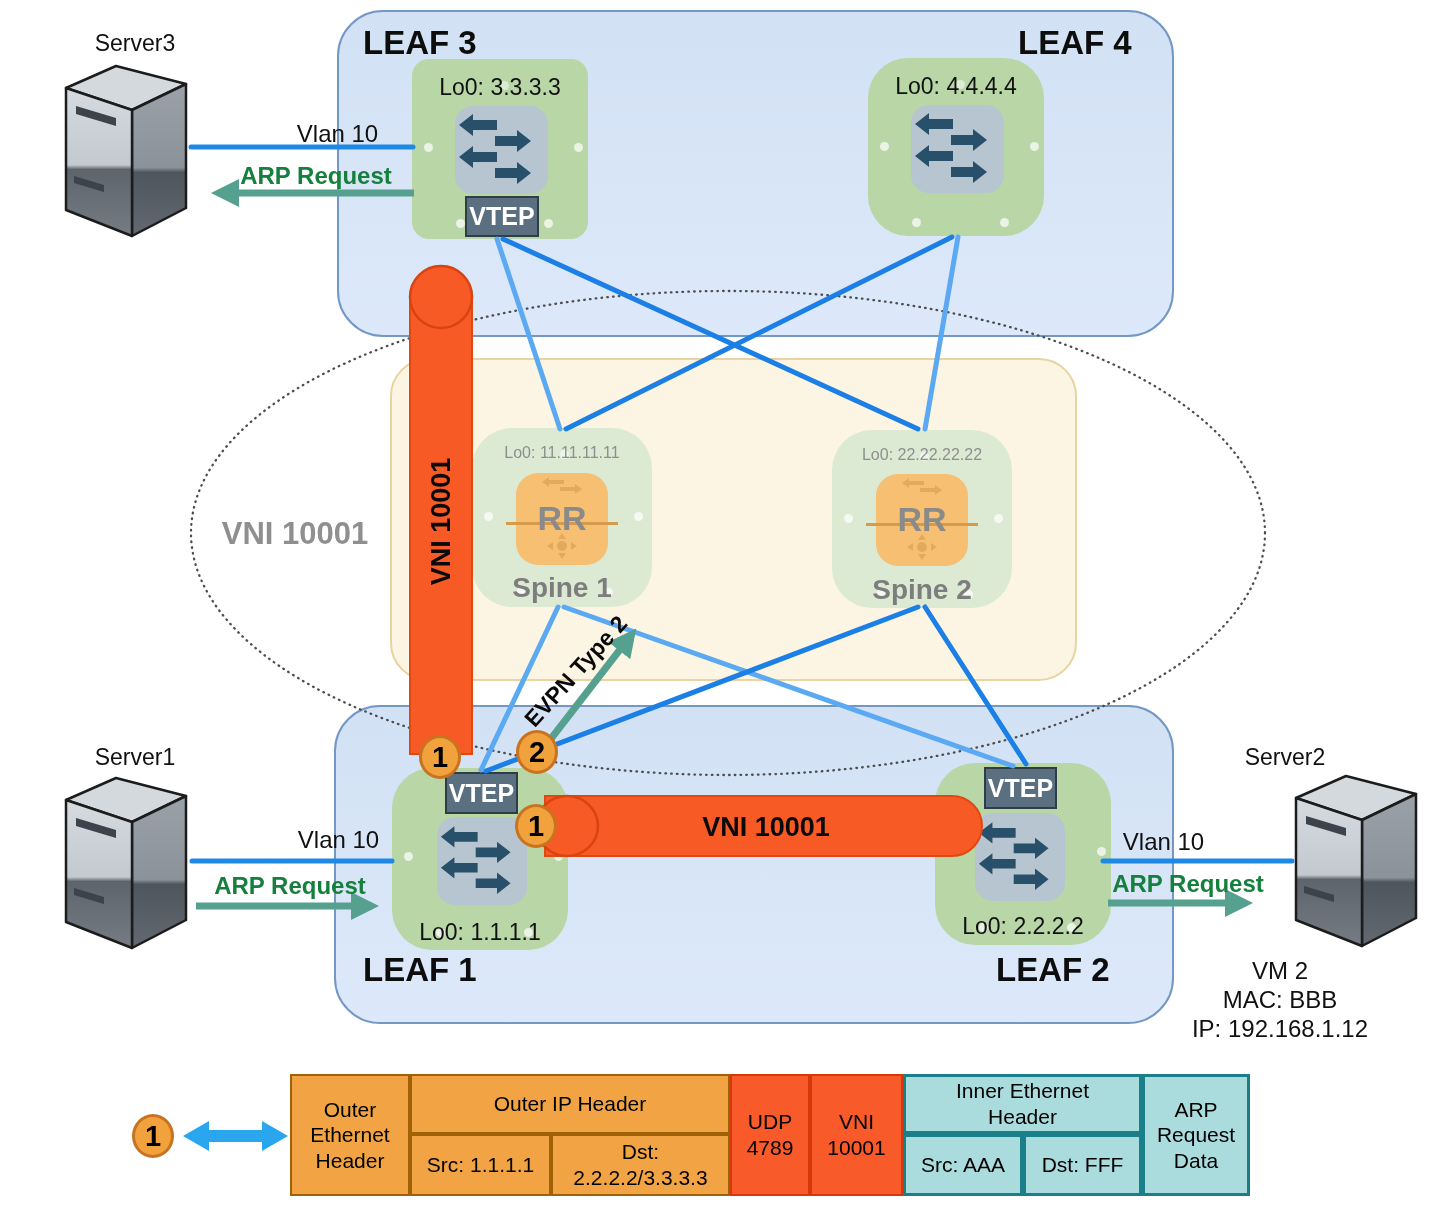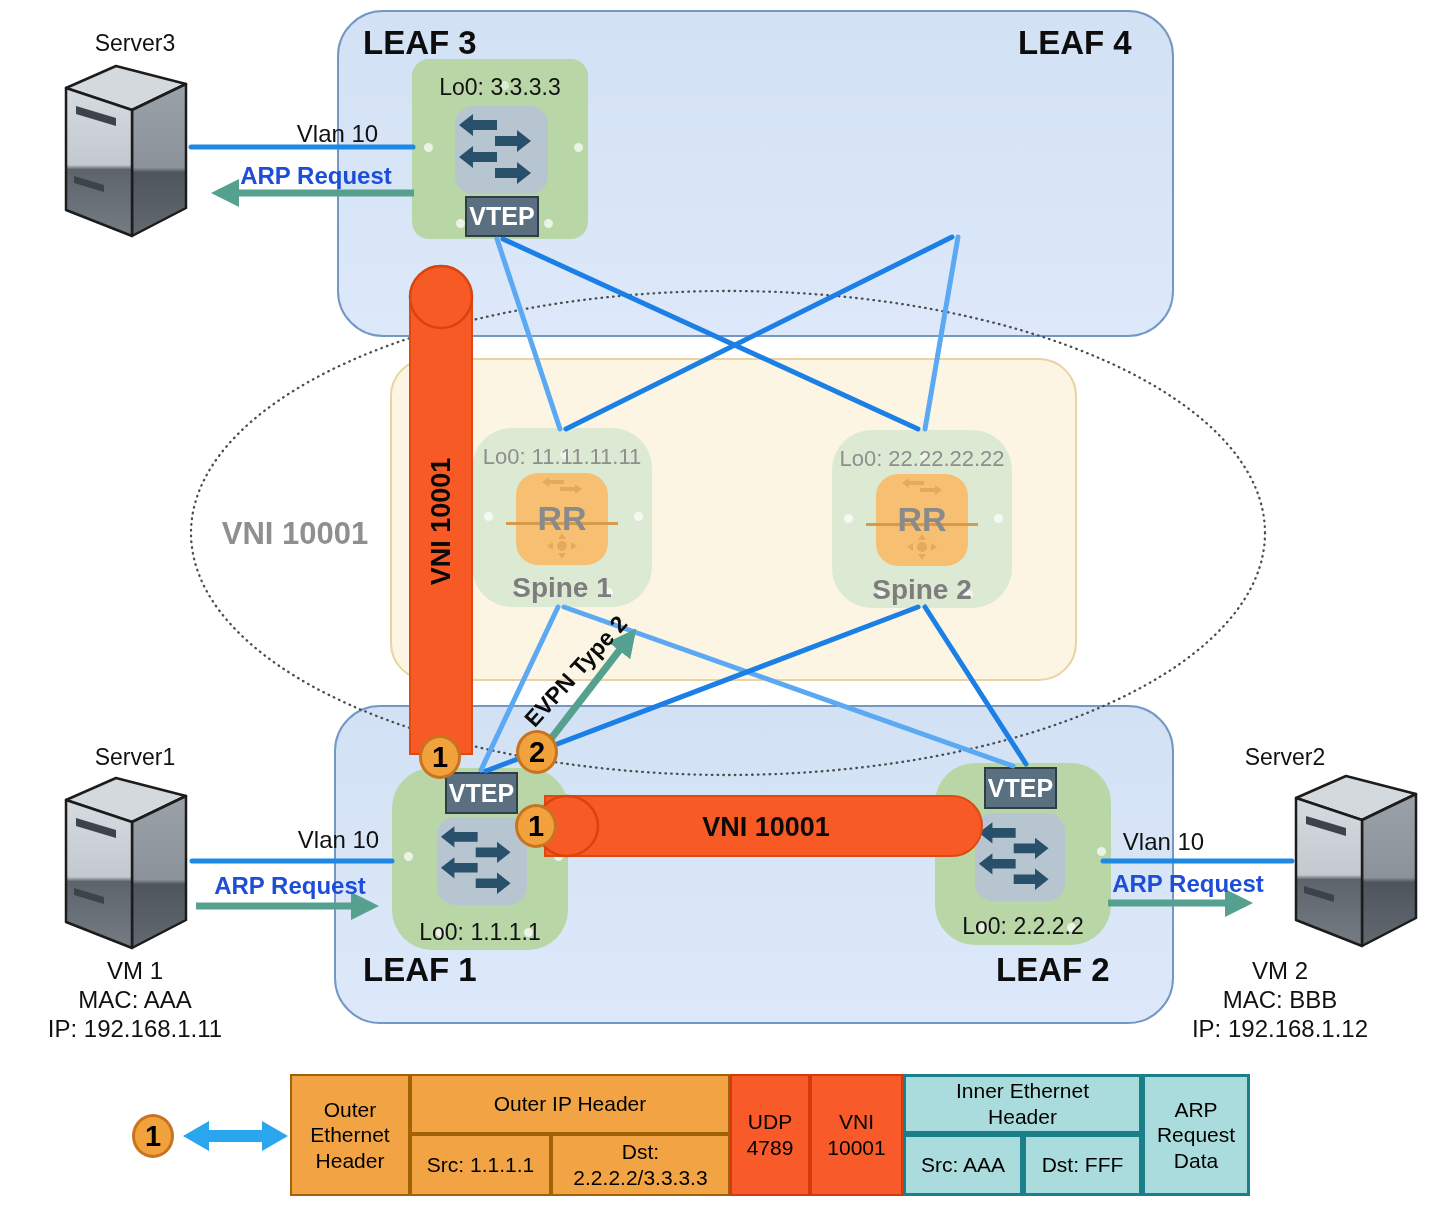--- a/index.html
+++ b/index.html
@@ -13,21 +13,21 @@
   
   .spinebox{border:2px solid #e9d3a2;border-radius:38px;background:#fcf5e3;}
   
   .node{position:absolute;background:#b9d6a7;border-radius:40px;}
   .spine-node{position:absolute;background:#dcead4;border-radius:40px;}
   .node-dots{position:absolute;left:12px;top:84px;width:9px;height:9px;border-radius:50%;
              background:rgba(255,255,255,.7);
              box-shadow:150px 0 rgba(255,255,255,.7),32px 76px rgba(255,255,255,.7),
                         120px 76px rgba(255,255,255,.7),76px -62px rgba(255,255,255,.5);}
   .lo0{position:absolute;left:0;width:100%;text-align:center;font-size:23px;color:#111;white-space:nowrap;}
-  .lo0.gray{color:#8e8e8e;font-size:22px;}
+  .lo0.gray{color:#8e8e8e;font-size:16px;}
   .switch-icon{position:absolute;background:#b7c5d1;border-radius:18px;}
   .vtep{position:absolute;background:#5a7080;border:2.5px solid #2f3e46;color:#fff;font-weight:bold;
         font-size:25px;display:flex;align-items:center;justify-content:center;z-index:3;box-sizing:border-box;}
   .rr{position:absolute;background:#f6bf72;border-radius:22px;}
   .rr-line{position:absolute;left:-10px;right:-10px;top:49px;height:2.5px;background:#d79a4a;}
   .rr-text{position:absolute;left:0;width:100%;top:26px;text-align:center;
            font-size:34px;font-weight:bold;color:#8a8a8a;}
   .rr-decor{position:absolute;left:0;width:100%;text-align:center;opacity:.55;}
   .spine-title{position:absolute;left:0;width:100%;text-align:center;
                font-size:28px;font-weight:bold;color:#7d7d7d;white-space:nowrap;}
@@ -37,21 +37,21 @@
   .badge{position:absolute;width:42px;height:44px;border-radius:50%;background:#f2a23d;
          border:3px solid #c8731f;box-sizing:border-box;color:#000;font-weight:bold;font-size:29px;
          display:flex;align-items:center;justify-content:center;z-index:10;}
   .tube-label{position:absolute;width:200px;text-align:center;font-weight:bold;font-size:27px;
               color:#0a0a0a;z-index:10;white-space:nowrap;}
   .evpn-label{position:absolute;width:190px;text-align:center;font-weight:bold;font-size:23px;
               color:#0a0a0a;z-index:10;transform:rotate(-48deg);white-space:nowrap;}
   .vni-zone-label{position:absolute;width:190px;text-align:center;font-size:31px;font-weight:bold;
                   color:#8f8f8f;white-space:nowrap;}
   .vlan-label{position:absolute;font-size:24px;color:#111;text-align:center;white-space:nowrap;z-index:6;}
-  .arp-label{position:absolute;font-size:24px;font-weight:bold;color:#1d4ed8;text-align:center;white-space:nowrap;z-index:6;}
+  .arp-label{position:absolute;font-size:24px;font-weight:bold;color:#15803d;text-align:center;white-space:nowrap;z-index:6;}
   .server-name{position:absolute;width:150px;text-align:center;font-size:23px;color:#111;}
   .server-info{position:absolute;width:230px;text-align:center;font-size:24px;line-height:29px;color:#111;white-space:pre-line;}
   
   .cell{position:absolute;display:flex;align-items:center;justify-content:center;text-align:center;
         font-size:21px;line-height:1.22;white-space:pre-line;color:#000;box-sizing:border-box;}
   .cell.orange{background:#f2a444;border:2px solid #a16207;}
   .cell.red{background:#f85a2a;border:2px solid #d6380c;}
   .cell.teal{background:#abdcdd;border:3px solid #1b7f8a;}
 </style>
 </head>
@@ -77,20 +77,34 @@
           <polygon points="4,19 18,8 18,14 42,14 42,24 18,24 18,30"></polygon>
           <polygon points="40,30 62,30 62,24 76,35 62,46 62,40 40,40"></polygon>
           <polygon points="4,51 18,40 18,46 42,46 42,56 18,56 18,62"></polygon>
           <polygon points="40,62 62,62 62,56 76,67 62,78 62,72 40,72"></polygon>
         </g>
       </svg>
     </div>
     <div class="vtep" style="left:53px;top:137px;width:74px;height:41px;">VTEP</div>
   </div>
 
+  <div class="node" style="left:868px;top:58px;width:176px;height:178px;">
+    <div class="node-dots"></div>
+    <div class="lo0" style="top:15px;">Lo0: 4.4.4.4</div>
+    <div class="switch-icon" style="left:43px;top:47px;width:93px;height:88px;">
+      <svg width="93" height="88" viewBox="0 0 93 88">
+        <g fill="#28506b">
+          <polygon points="4,19 18,8 18,14 42,14 42,24 18,24 18,30"></polygon>
+          <polygon points="40,30 62,30 62,24 76,35 62,46 62,40 40,40"></polygon>
+          <polygon points="4,51 18,40 18,46 42,46 42,56 18,56 18,62"></polygon>
+          <polygon points="40,62 62,62 62,56 76,67 62,78 62,72 40,72"></polygon>
+        </g>
+      </svg>
+    </div>
+  </div>
 
   <div class="node" style="left:392px;top:768px;width:176px;height:182px;">
     <div class="node-dots"></div>
     <div class="vtep" style="left:53px;top:4px;width:73px;height:42px;">VTEP</div>
     <div class="switch-icon" style="left:45px;top:49px;width:90px;height:88px;">
       <svg width="90" height="88" viewBox="0 0 93 88">
         <g fill="#28506b">
           <polygon points="4,19 18,8 18,14 42,14 42,24 18,24 18,30"></polygon>
           <polygon points="40,30 62,30 62,24 76,35 62,46 62,40 40,40"></polygon>
           <polygon points="4,51 18,40 18,46 42,46 42,56 18,56 18,62"></polygon>
@@ -207,23 +221,20 @@
     <svg width="135" height="178" viewBox="0 0 135 178">
       <g stroke="#1c1c1c" stroke-width="2.5" stroke-linejoin="round">
         <polygon points="8,28 58,6 128,24 74,50" fill="#d4d9de"></polygon>
         <polygon points="74,50 128,24 128,148 74,176" fill="url(#srvS)"></polygon>
         <polygon points="8,28 74,50 74,176 8,150" fill="url(#srvF)"></polygon>
       </g>
       <polygon points="18,46 58,58 58,66 18,54" fill="#3c434a"></polygon>
       <polygon points="16,116 46,125 46,132 16,123" fill="#3c434a"></polygon>
     </svg>
   </div>
-  <div class="server-info" style="left:20px;top:956px;">VM 1
-MAC: AAA
-IP: 192.168.1.11</div>
 
   <div class="server-name" style="left:1210px;top:744px;">Server2</div>
   <div class="abs" style="left:1288px;top:770px;">
     <svg width="135" height="178" viewBox="0 0 135 178">
       <g stroke="#1c1c1c" stroke-width="2.5" stroke-linejoin="round">
         <polygon points="8,28 58,6 128,24 74,50" fill="#d4d9de"></polygon>
         <polygon points="74,50 128,24 128,148 74,176" fill="url(#srvS)"></polygon>
         <polygon points="8,28 74,50 74,176 8,150" fill="url(#srvF)"></polygon>
       </g>
       <polygon points="18,46 58,58 58,66 18,54" fill="#3c434a"></polygon>

